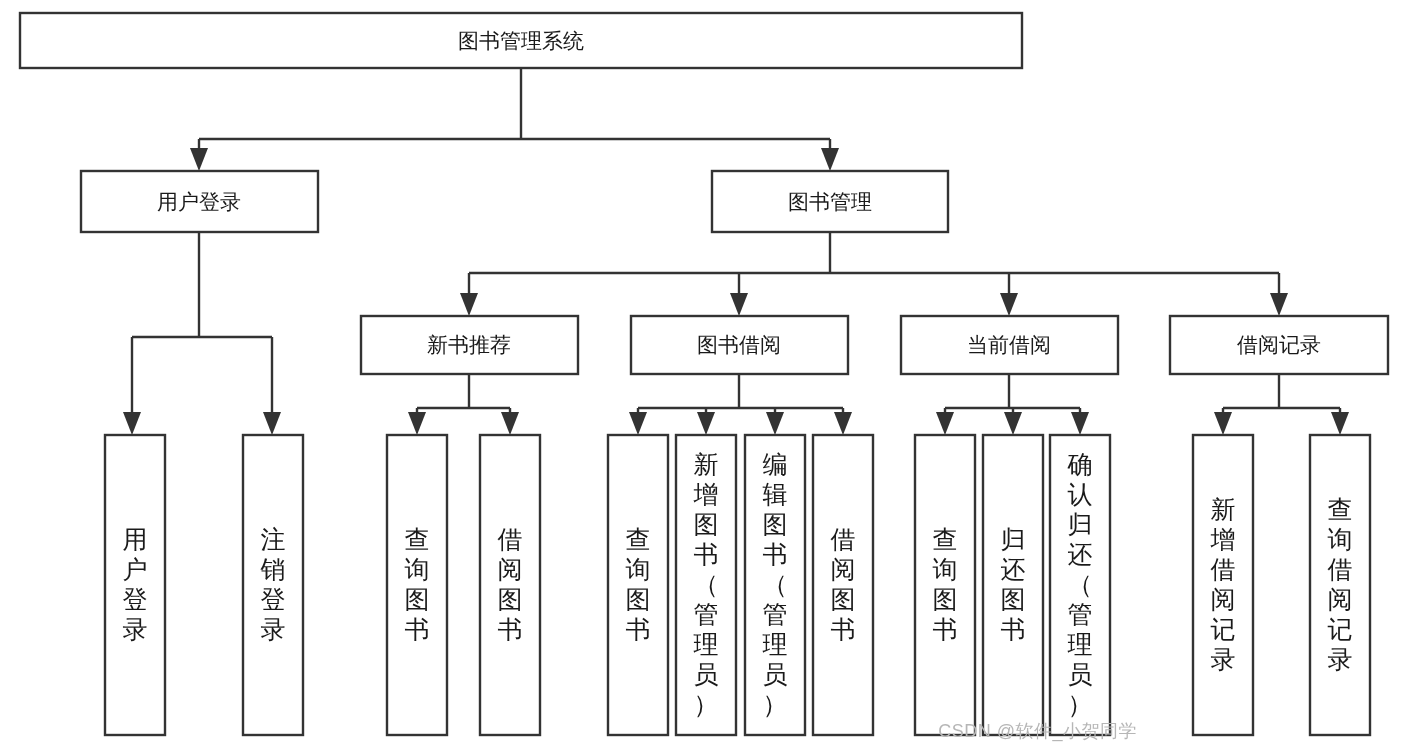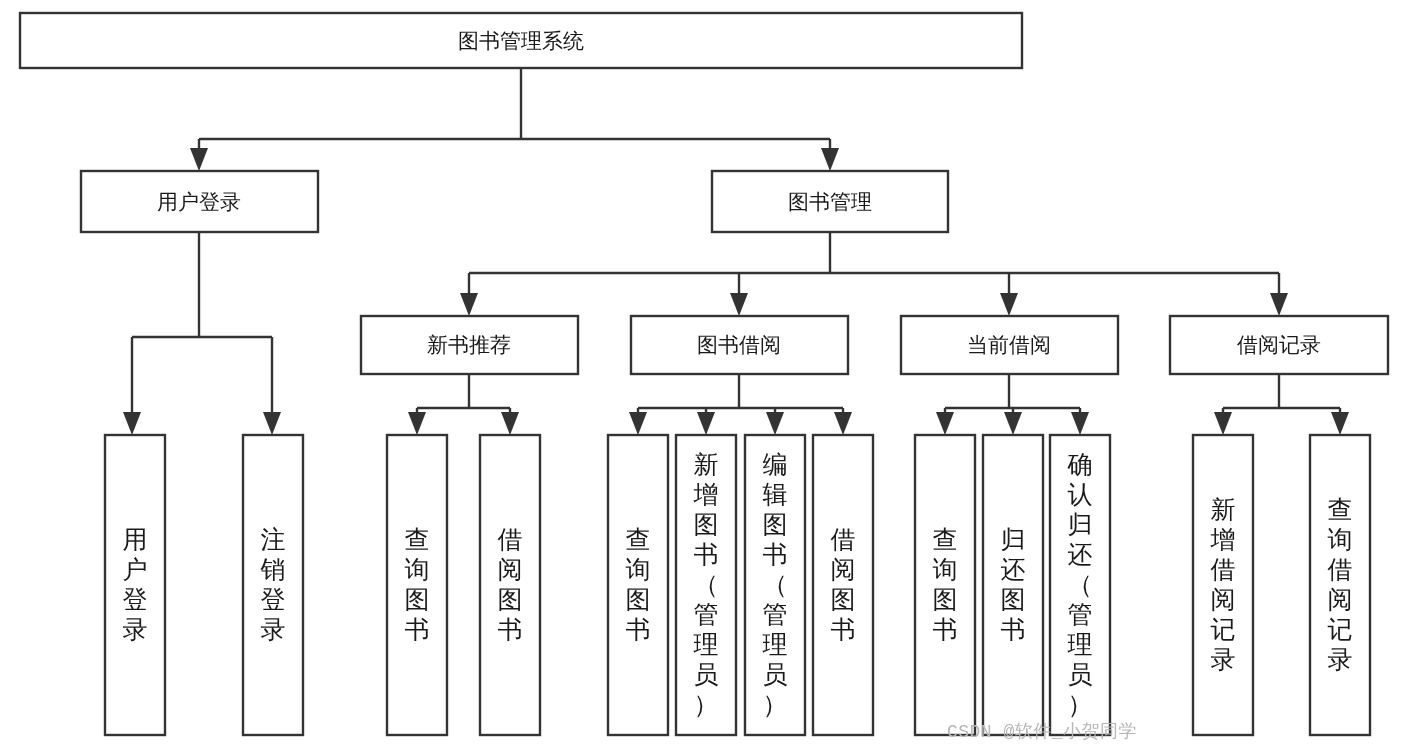--- a/index.html
+++ b/index.html
@@ -51,21 +51,21 @@
   .node-label-v {
     font-family: "Liberation Sans", "DejaVu Sans", sans-serif;
     font-size: 25px;
     fill: #1a1a1a;
     text-anchor: middle;
   }
   .watermark {
     position: absolute;
     right: 8px;
     bottom: 4px;
-    font-family: Liberation Mono, monospace;
+    font-family: Liberation Sans, sans-serif;
     font-size: 18px;
     color: #b6b6b6;
     letter-spacing: 0.5px;
     white-space: nowrap;
     user-select: none;
   }
 </style>
 </head>
 <body>
 

